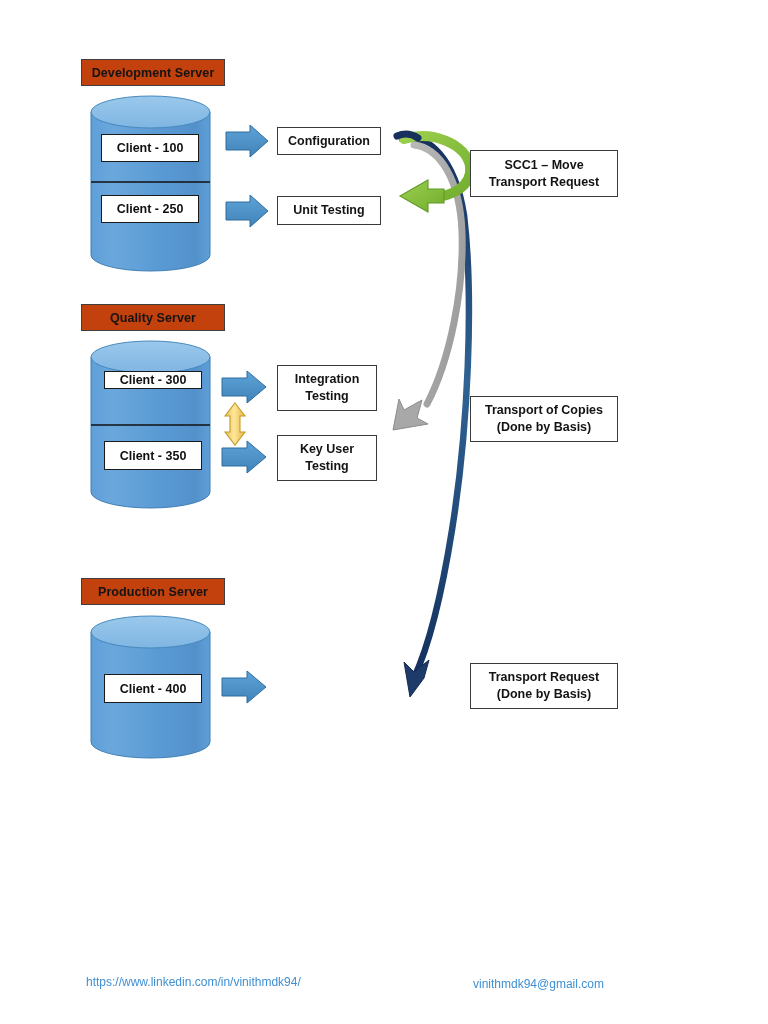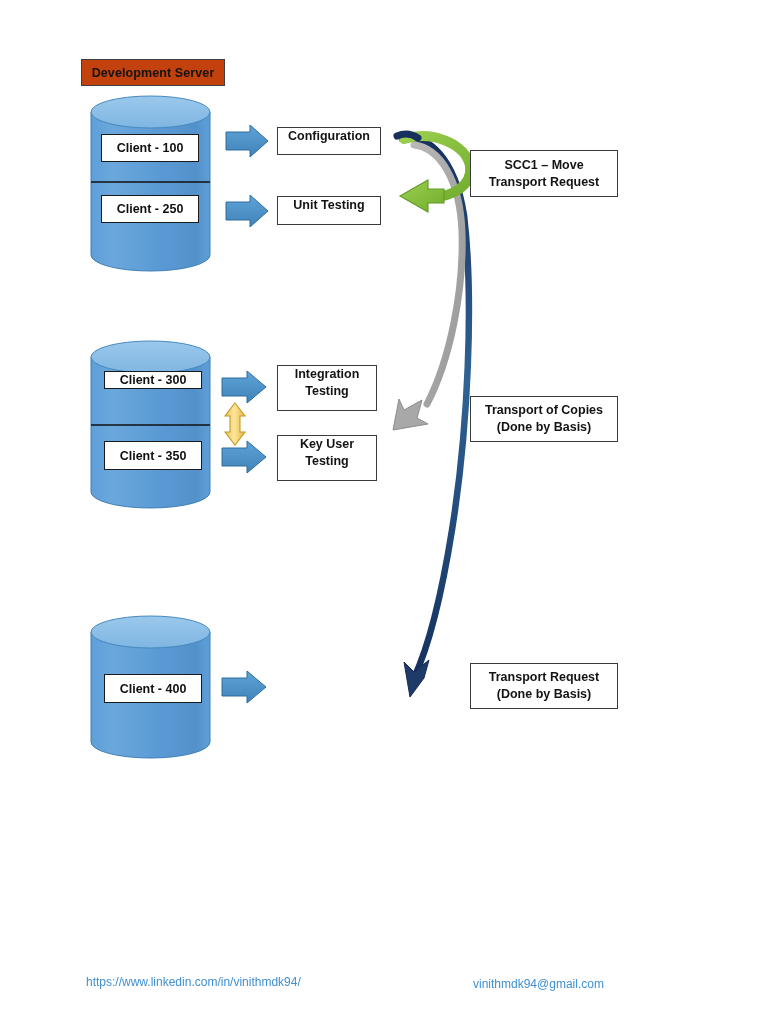--- a/index.html
+++ b/index.html
@@ -51,20 +51,21 @@
     color: #101010;
   }
   .label-box {
     position: absolute;
     box-sizing: border-box;
     border: 1.6px solid #3a3a3a;
     background: #ffffff;
     display: flex;
     flex-direction: column;
     align-items: center;
+    justify-content: center;
     font-size: 12.5px;
     font-weight: bold;
     color: #131313;
     line-height: 1.33;
     text-align: center;
   }
   .note-box {
     position: absolute;
     box-sizing: border-box;
     border: 1.6px solid #3a3a3a;
@@ -185,20 +186,26 @@
     </g>
 
     <g>
       <path d="M397,136 C 404,133 412,134 418,138" fill="none" stroke="#17305c" stroke-width="7" stroke-linecap="round"></path>
     </g>
   </svg>
 
   <div class="hdr-box" style="left:81px; top:59px; width:144px; height:27px;">
     <span>Development Server</span>
   </div>
+  <div class="hdr-box" style="left:81px; top:304px; width:144px; height:27px;">
+    <span>Quality Server</span>
+  </div>
+  <div class="hdr-box" style="left:81px; top:578px; width:144px; height:27px;">
+    <span>Production Server</span>
+  </div>
 
   <div class="client-box" style="left:101px; top:134px; width:98px; height:28px;">
     <span>Client - 100</span>
   </div>
   <div class="client-box" style="left:101px; top:195px; width:98px; height:28px;">
     <span>Client - 250</span>
   </div>
   <div class="client-box" style="left:104px; top:371px; width:98px; height:18px;">
     <span>Client - 300</span>
   </div>

